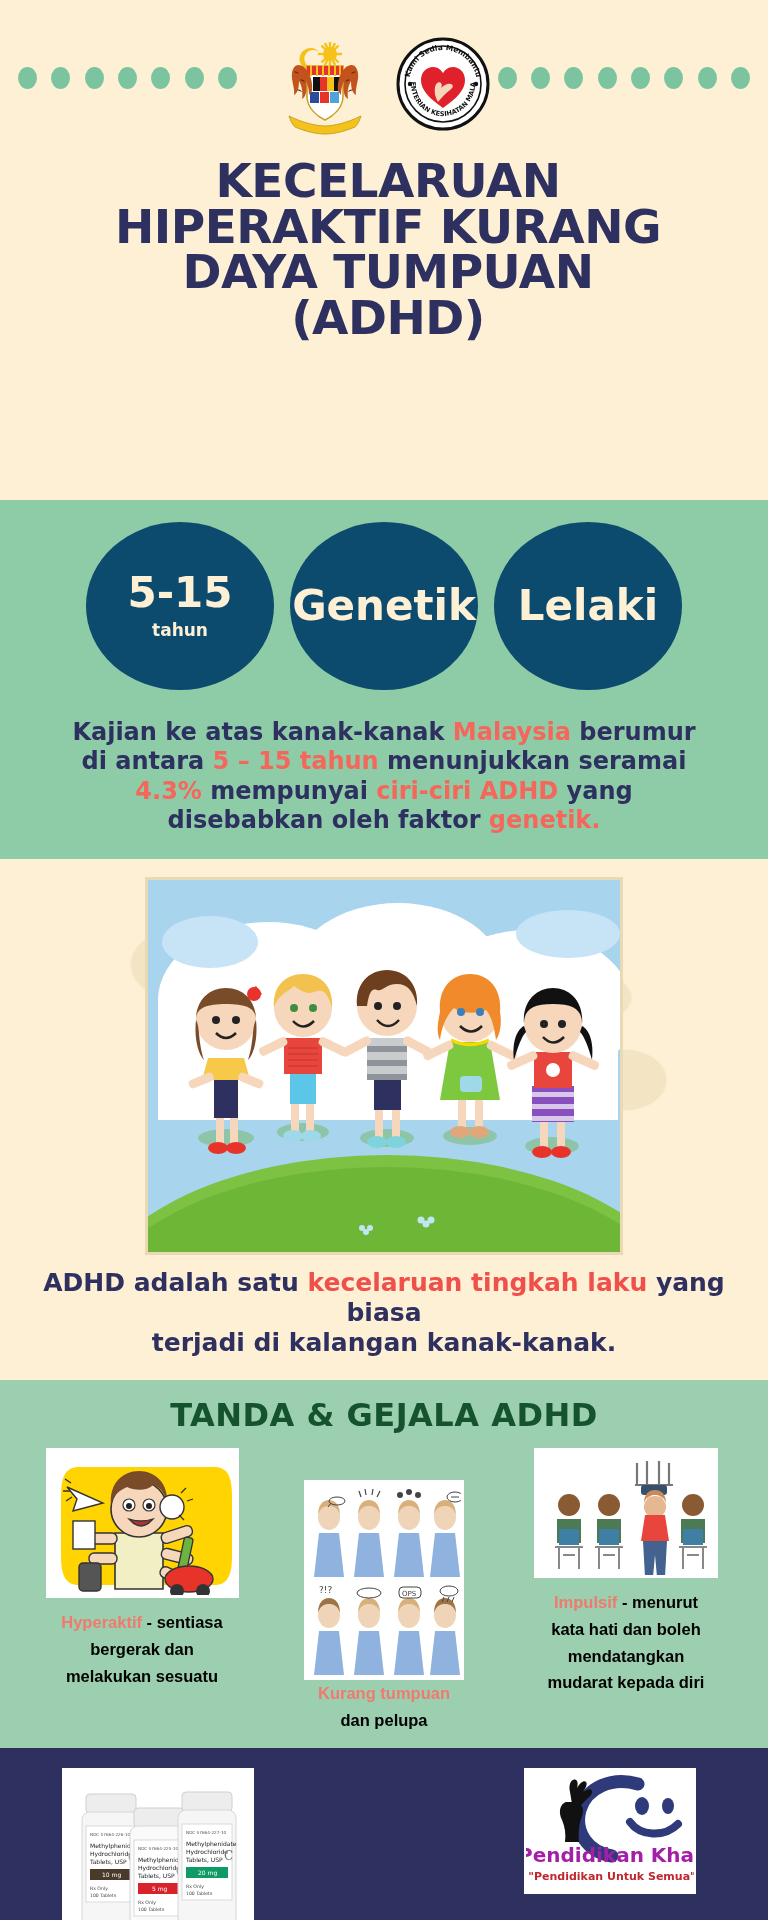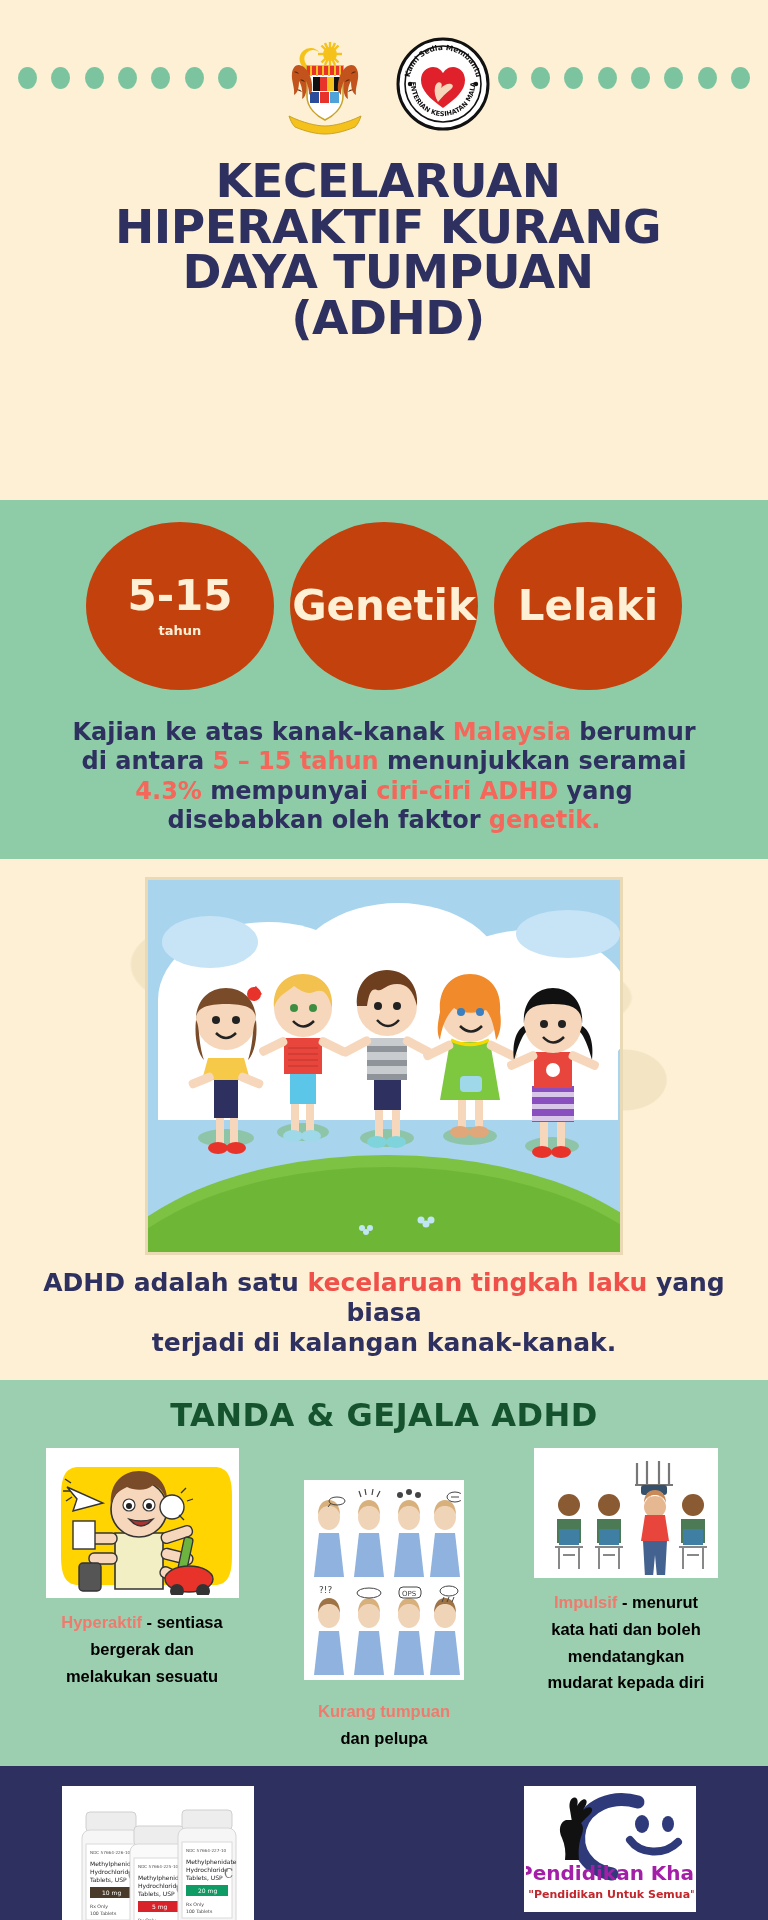--- a/index.html
+++ b/index.html
@@ -74,36 +74,36 @@
   .circles {
     display:flex;
     justify-content:center;
     align-items:center;
     gap:16px;
     padding:0 46px;
   }
   .circle {
     width:188px; height:168px;
     border-radius:50%;
-    background:#c2410c;
+    background:#0c4a6e;
     display:flex;
     flex-direction:column;
     align-items:center;
     justify-content:center;
     color:#FDF0D5;
     flex:0 0 auto;
   }
   .circle .big {
     font-size:42px;
     font-weight:900;
     font-family:"DejaVu Sans", sans-serif;
     line-height:1;
   }
   .circle .small {
-    font-size:13px;
+    font-size:17px;
     font-weight:700;
     margin-top:6px;
     font-family:"DejaVu Sans", sans-serif;
   }
   .stat-text {
     margin-top:28px;
     text-align:center;
     color:#2E3060;
     font-size:24px;
     line-height:1.22;
@@ -190,21 +190,21 @@
   .pic-c { width:184px; height:130px; }
   .sign-cap {
     margin-top:11px;
     color:#000;
     font-size:16.5px;
     line-height:1.62;
     font-weight:700;
     font-family:"Liberation Sans", sans-serif;
   }
   .sign-cap .red { color:#F07A6E; }
-  .cap-mid { margin-top:18px; }
+  .cap-mid { margin-top:0; }
 
   
   .manage {
     background:#2E3060;
     padding:20px 0 22px 0;
   }
   .manage-row {
     display:flex;
     align-items:flex-start;
     justify-content:space-between;

